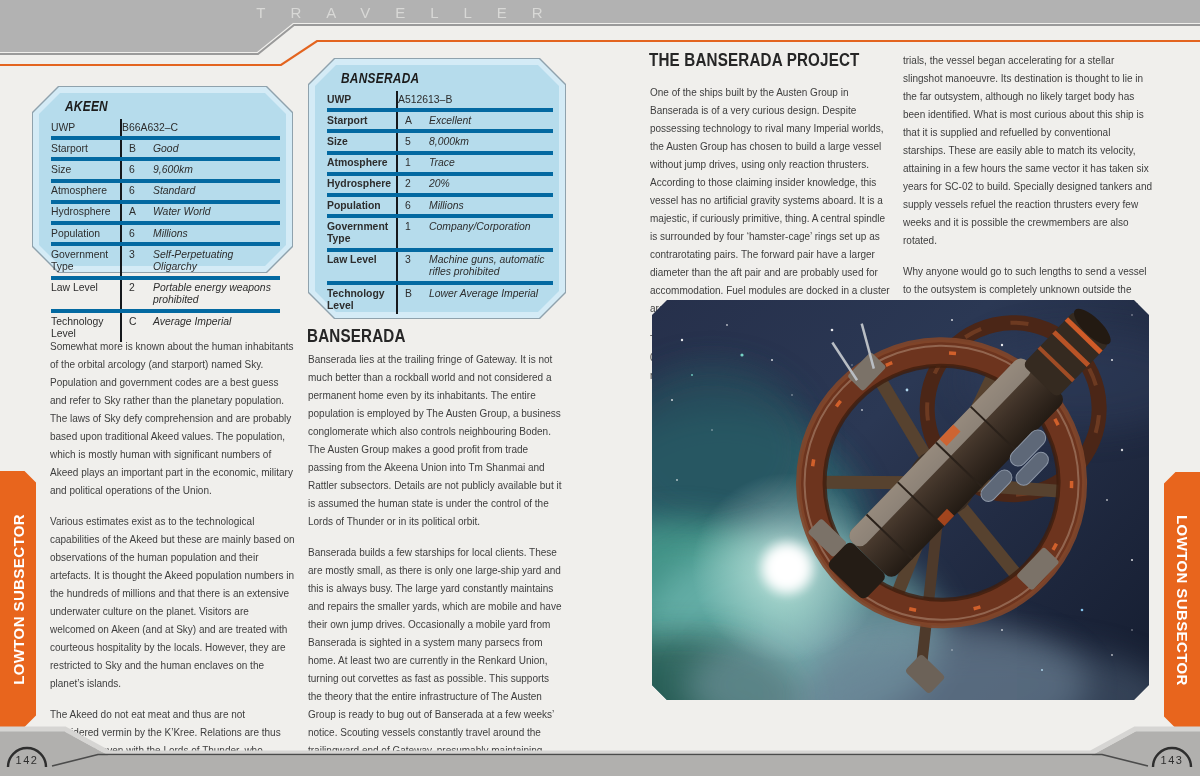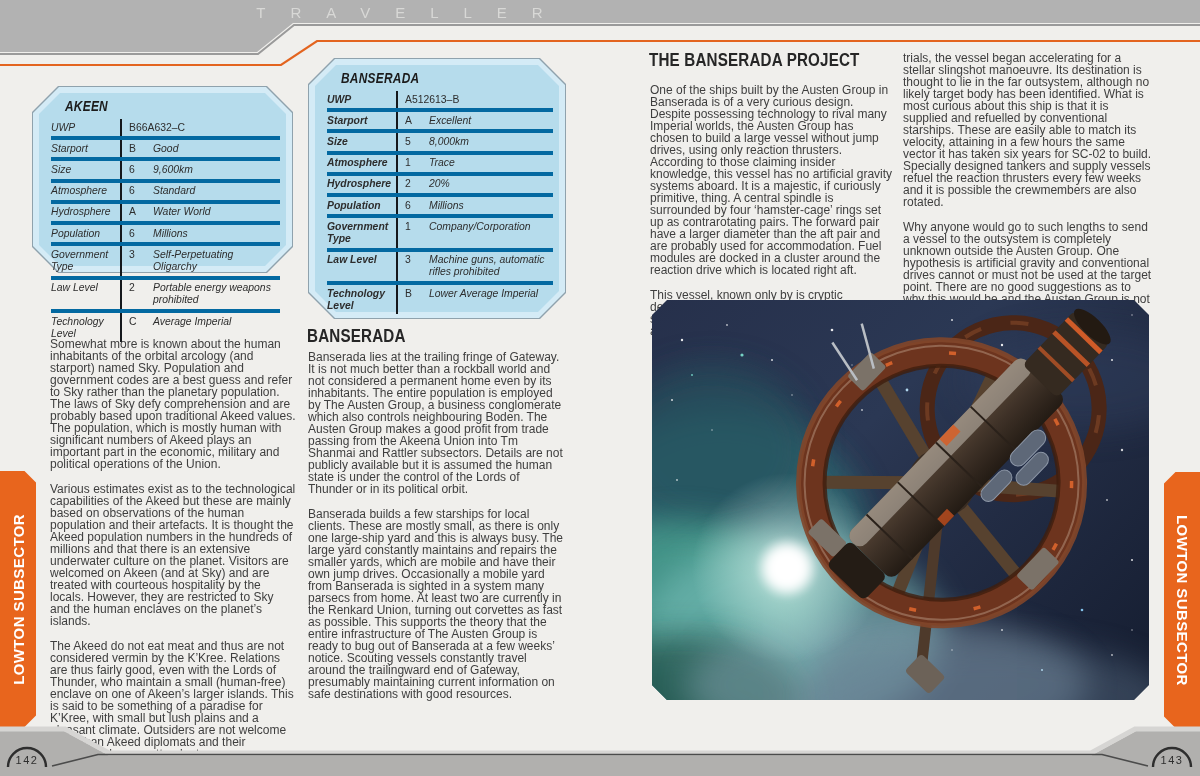--- a/index.html
+++ b/index.html
@@ -39,29 +39,29 @@
   .panel-dark    { position:absolute; inset:7px; background:#b6dcec; }
   .panel-content { position:absolute; left:19px; right:13px; top:11px; }
   .panel-title {
     display:inline-block; margin-left:14px; margin-bottom:5px; white-space:nowrap;
     font-size:14px; font-weight:800; font-style:italic; letter-spacing:.3px;
     color:#1c1c1c; transform:scaleX(.85); transform-origin:left center;
   }
   table.stat { width:100%; border-collapse:collapse; font-size:10.4px; color:#2d2d2d; }
   table.stat td { padding:2.5px 2px 2.5px 0; vertical-align:top; line-height:12.2px; }
   table.stat tr + tr td { border-top:4px solid #0369a1; }
-  table.stat td.lbl  { width:70px; border-right:2px solid #15181c; padding-right:4px;font-style:italic; }
+  table.stat td.lbl  { width:70px; border-right:2px solid #15181c; padding-right:4px; }
   table.stat td.code { width:24px; padding-left:7px; }
   table.stat td.desc { padding-left:8px;font-style:italic; }
-  table.stat td.val  { padding-left:7px; }
+  table.stat td.val  { }
   .bold-labels td.lbl { font-weight:700; }
 
   
   .bodycol { position:absolute; }
-  .bodycol p { font-size:12px; line-height:12px; color:#3e3e3e; margin-bottom:13px; }
+  .bodycol p { font-size:10px; line-height:18px; color:#3e3e3e; margin-bottom:13px; }
   .section-heading {
     position:absolute; display:inline-block; white-space:nowrap;
     font-size:19px; font-weight:800; color:#262626; letter-spacing:.2px;
     transform:scaleX(.8); transform-origin:left top;
   }
 
   
   #artwork {
     position:absolute; left:652px; top:300px; width:497px; height:400px;
     clip-path:polygon(15px 0,calc(100% - 15px) 0,100% 15px,100% calc(100% - 15px),calc(100% - 15px) 100%,15px 100%,0 calc(100% - 15px),0 15px);

